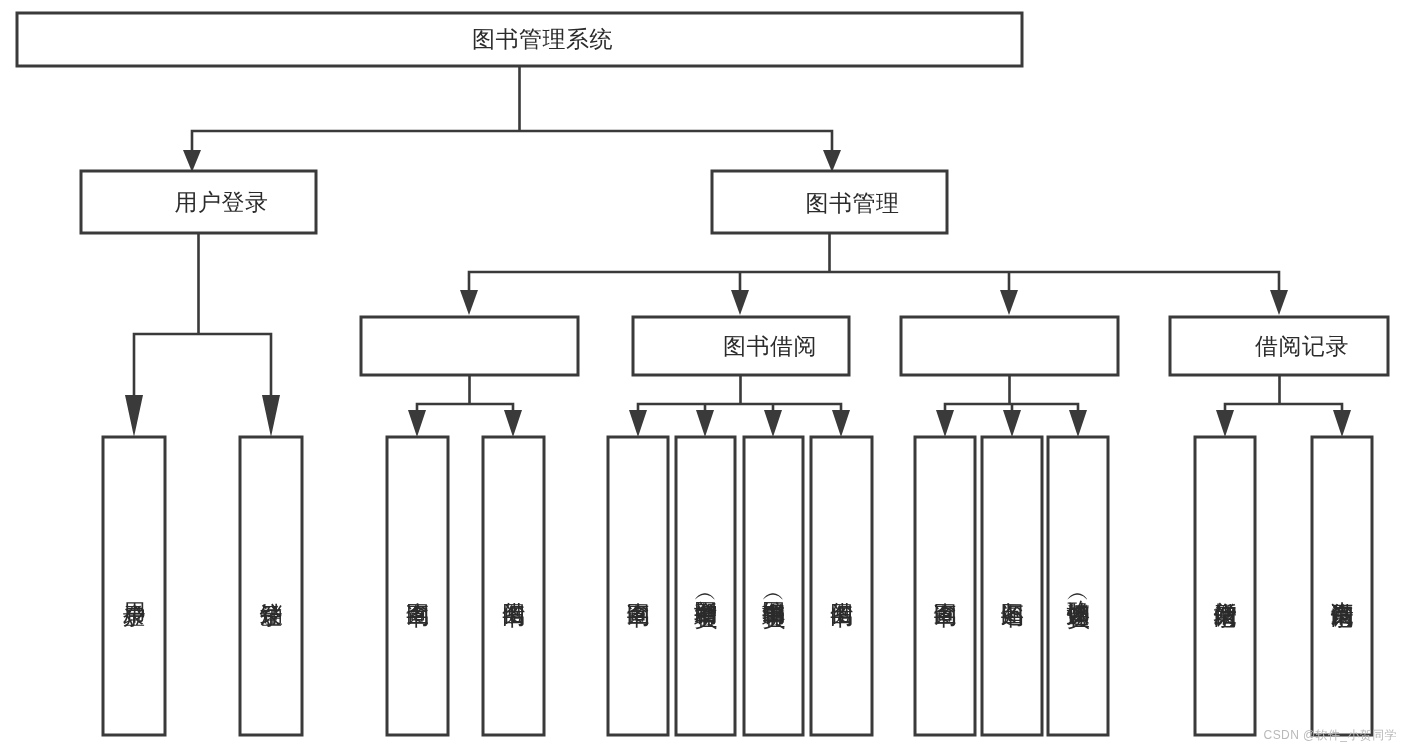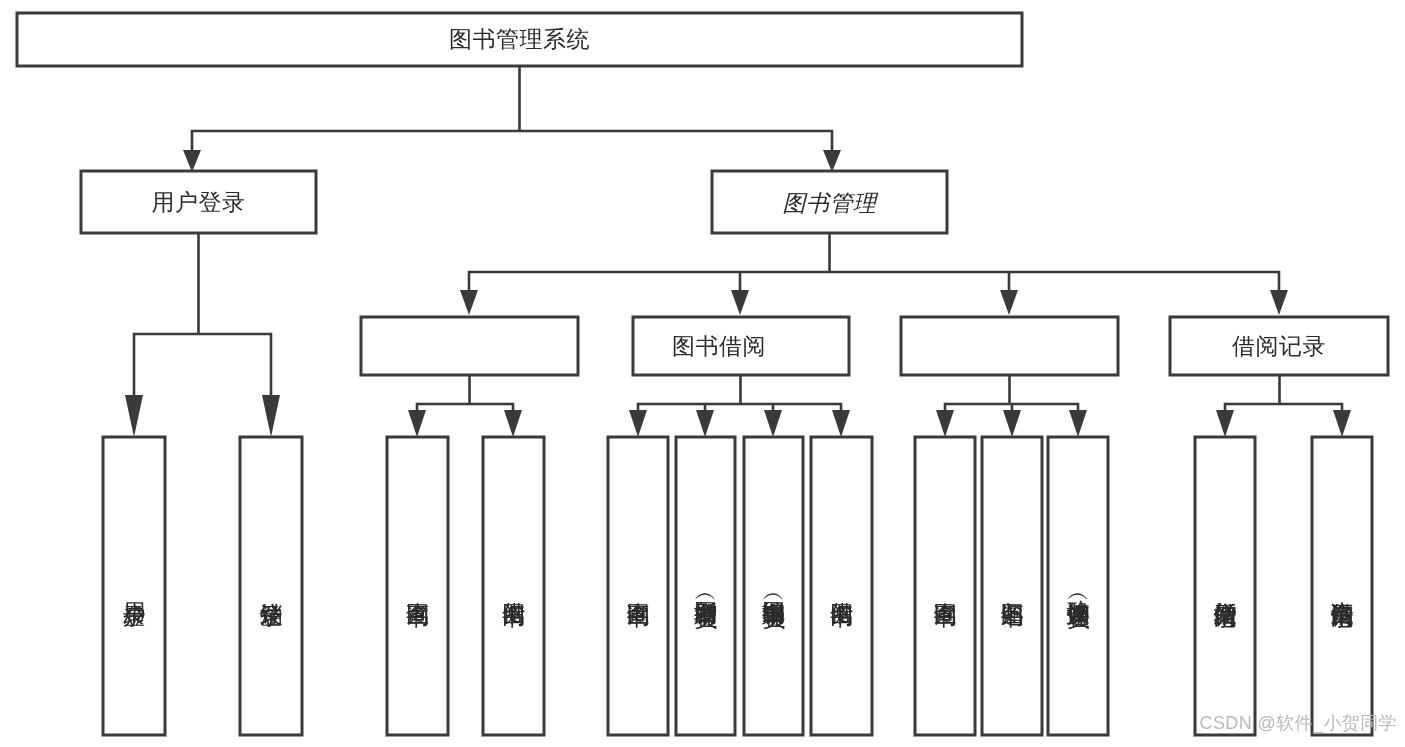--- a/index.html
+++ b/index.html
@@ -46,41 +46,42 @@
     position: absolute;
     display: flex;
     align-items: center;
     justify-content: center;
     color: #2b2b2b;
     font-size: 23px;
     line-height: 1.15;
     letter-spacing: 0.5px;
     white-space: nowrap;
     pointer-events: none;
+    padding-left: 23px;
   }
   .node-label-v {
     position: absolute;
     display: flex;
     align-items: center;
     justify-content: center;
     color: #2b2b2b;
     font-size: 23px;
     line-height: 1.28;
     letter-spacing: 1px;
     writing-mode: vertical-rl;
     text-orientation: upright;
     pointer-events: none;
     overflow: hidden;
   }
   .watermark {
     position: absolute;
     right: 8px;
-    bottom: 12px;
+    bottom: 3px;
     color: #b9b9b9;
-    font-size: 18px;
+    font-size: 12px;
     letter-spacing: 0.4px;
     white-space: nowrap;
     user-select: none;
   }
 </style>
 </head>
 <body>
 
 <div id="diagram-root">
 
@@ -158,23 +159,23 @@
     <rect class="node-box" x="982" y="437" width="60" height="298"></rect>
     <rect class="node-box" x="1048" y="437" width="60" height="298"></rect>
 
     <rect class="node-box" x="1195" y="437" width="60" height="298"></rect>
     <rect class="node-box" x="1312" y="437" width="60" height="298"></rect>
   </svg>
 
   <div class="node-label-h" style="left:17px; top:13px; width:1005px; height:53px;">图书管理系统</div>
 
   <div class="node-label-h" style="left:81px; top:171px; width:235px; height:62px;">用户登录</div>
-  <div class="node-label-h" style="left:712px; top:171px; width:235px; height:64px;font-style:italic;">图书管理</div>
+  <div class="node-label-h" style="left:712px; top:171px; width:235px; height:64px;">图书管理</div>
 
-  <div class="node-label-h" style="left:611px; top:317px; width:216px; height:58px;">图书借阅</div>
+  <div class="node-label-h" style="left:639px; top:317px; width:216px; height:58px;">图书借阅</div>
   <div class="node-label-h" style="left:1170px; top:317px; width:218px; height:58px;">借阅记录</div>
 
   <div class="node-label-v" style="left:103px; top:437px; width:62px; height:298px;">用户登录</div>
   <div class="node-label-v" style="left:240px; top:437px; width:62px; height:298px;">注销登录</div>
 
   <div class="node-label-v" style="left:387px; top:437px; width:61px; height:298px;">查询图书</div>
   <div class="node-label-v" style="left:483px; top:437px; width:61px; height:298px;">借阅图书</div>
 
   <div class="node-label-v" style="left:608px; top:437px; width:60px; height:298px;">查询图书</div>
   <div class="node-label-v" style="left:676px; top:437px; width:59px; height:298px;">新增图书（管理员）</div>

